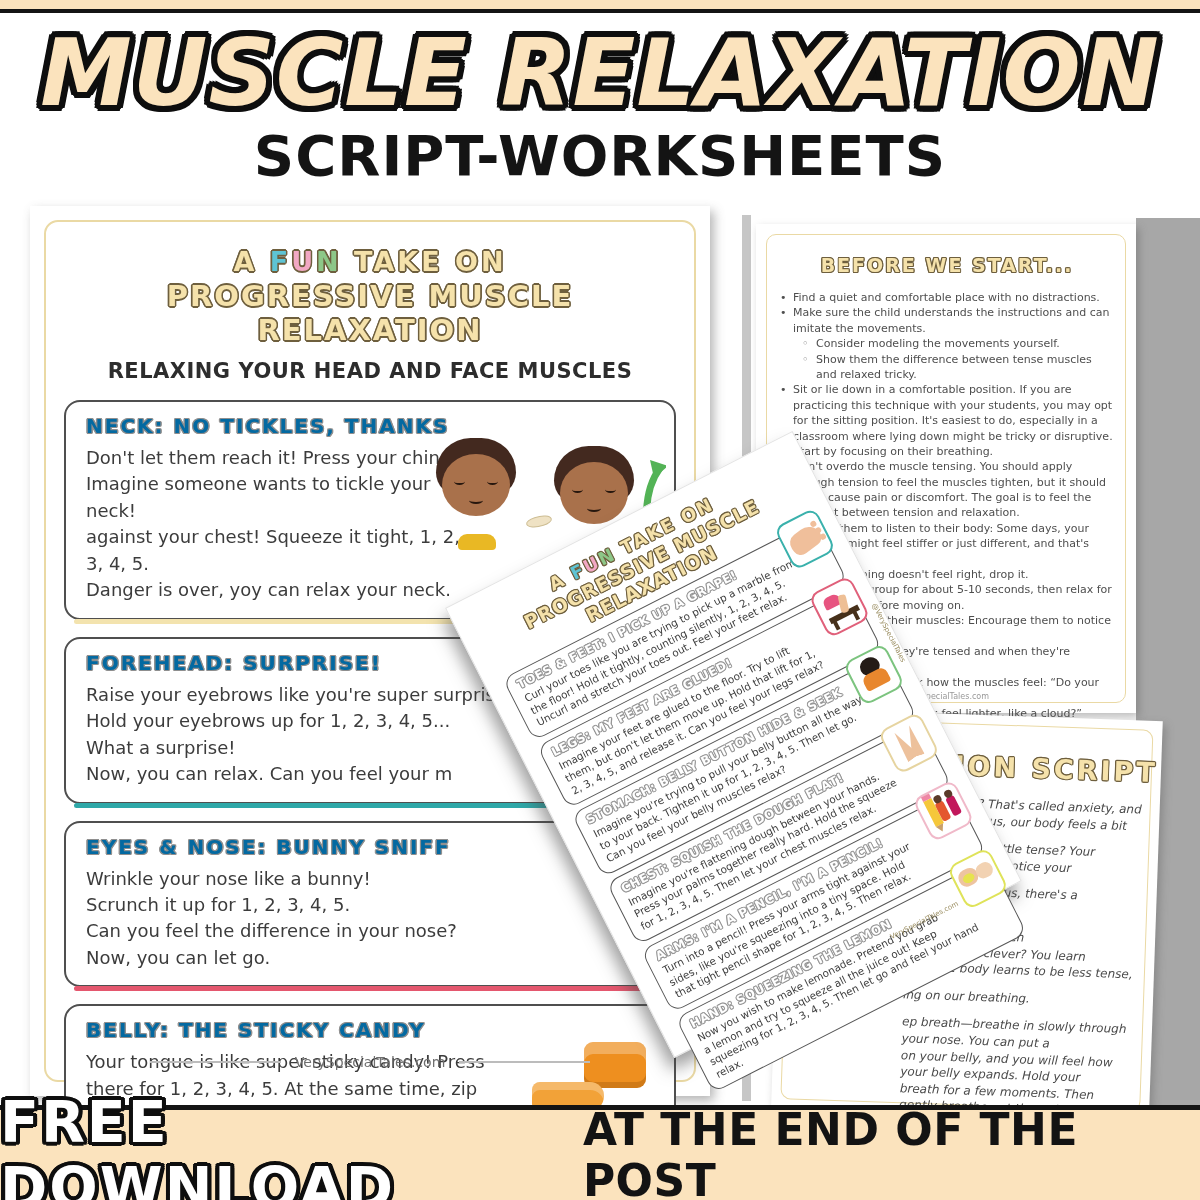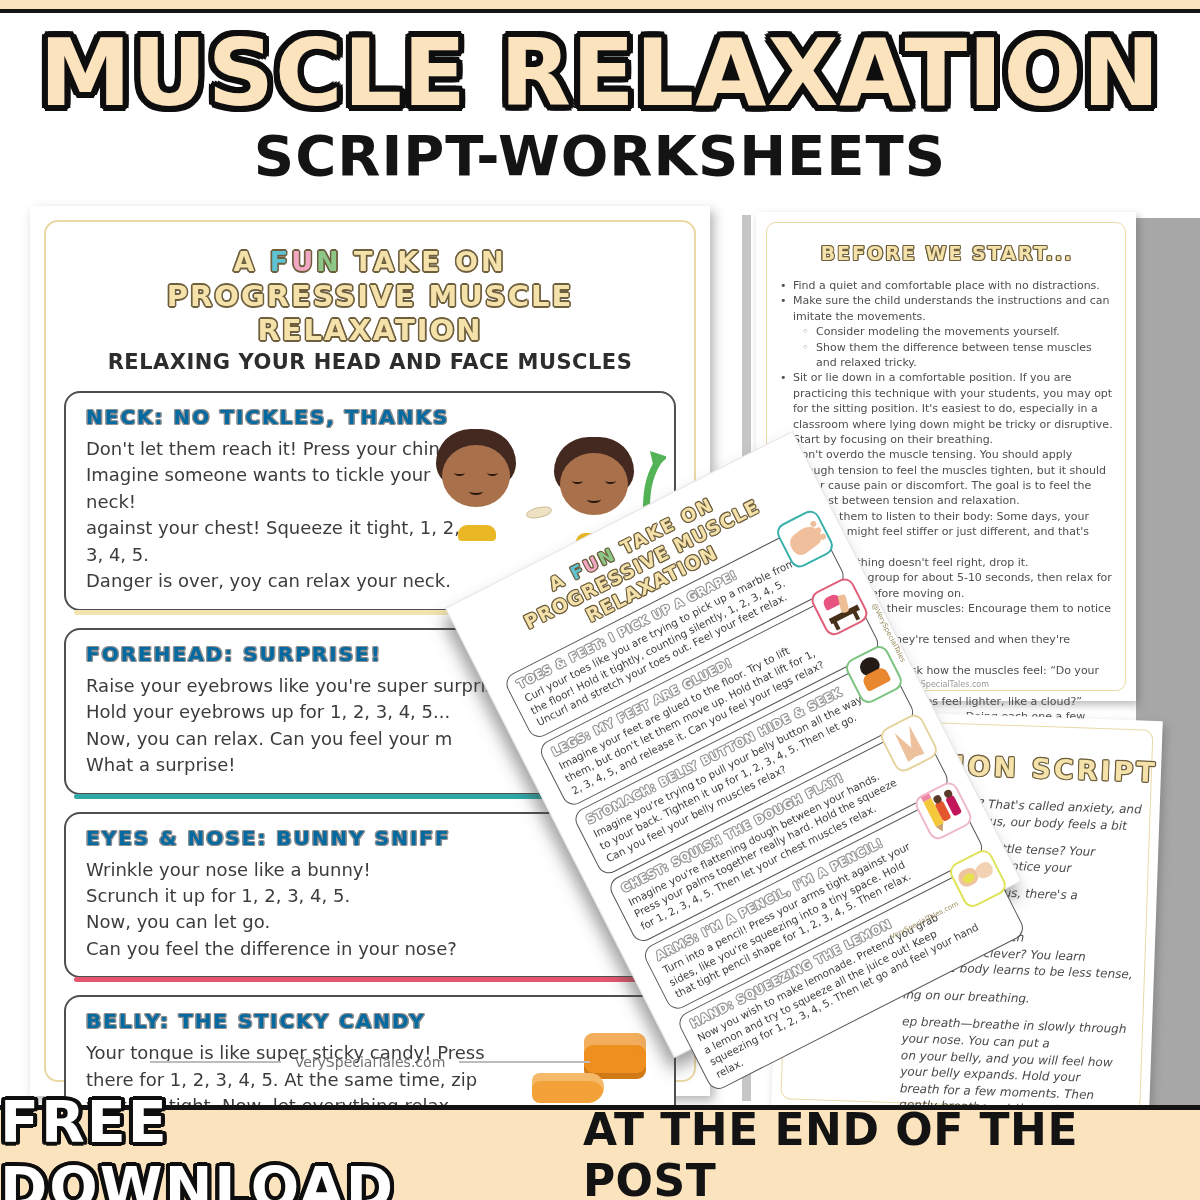--- a/index.html
+++ b/index.html
@@ -10,20 +10,21 @@
   }
 
   
   .o-dark-big{
     color:#fbe3bd;
     text-shadow:
       -6px 0 0 #0e0e0e, 6px 0 0 #0e0e0e, 0 -6px 0 #0e0e0e, 0 6px 0 #0e0e0e,
       -4px -4px 0 #0e0e0e, 4px -4px 0 #0e0e0e, -4px 4px 0 #0e0e0e, 4px 4px 0 #0e0e0e,
       -6px -3px 0 #0e0e0e, 6px -3px 0 #0e0e0e, -6px 3px 0 #0e0e0e, 6px 3px 0 #0e0e0e,
       -3px -6px 0 #0e0e0e, 3px -6px 0 #0e0e0e, -3px 6px 0 #0e0e0e, 3px 6px 0 #0e0e0e;
+    font-style: italic;
   }
   .o-free{
     color:#ffffff;
     text-shadow:
       -4px 0 0 #0e0e0e, 4px 0 0 #0e0e0e, 0 -4px 0 #0e0e0e, 0 4px 0 #0e0e0e,
       -3px -3px 0 #0e0e0e, 3px -3px 0 #0e0e0e, -3px 3px 0 #0e0e0e, 3px 3px 0 #0e0e0e,
       -4px -2px 0 #0e0e0e, 4px -2px 0 #0e0e0e, -4px 2px 0 #0e0e0e, 4px 2px 0 #0e0e0e;
   }
   .o-cream{
     color:#f5e2ab;
@@ -72,21 +73,21 @@
   
   .page{ position:absolute; background:#ffffff; }
   .inner-border{ position:absolute; inset:14px; border:2px solid #ead9a4; border-radius:14px; pointer-events:none; }
 
   
   .page-left{ left:30px; top:206px; width:680px; height:890px; z-index:2;
     box-shadow:4px 5px 10px rgba(90,90,90,0.45); }
   .page-left .content{ position:relative; padding:40px 34px 0 34px; text-align:center; }
   .lp-t1{ font-size:27px; font-weight:800; letter-spacing:3px; }
   .lp-t2{ font-size:29px; font-weight:800; letter-spacing:2px; margin-top:2px; }
-  .lp-sub{ font-size:21px; font-weight:600; color:#2d2d2d; margin-top:3px; letter-spacing:0.5px; }
+  .lp-sub{ font-size:21px; font-weight:600; color:#2d2d2d; margin-top:12px; letter-spacing:0.5px; }
   .lp-card{ position:relative; margin-top:17px; border:2.2px solid #4f4f4f; border-radius:16px;
     padding:12px 18px 14px 20px; text-align:left; background:#fff; }
   .lp-accent{ position:absolute; left:8px; right:8px; bottom:-6px; height:5px; border-radius:4px; }
   .lp-card .ct{ font-size:20px; font-weight:800; letter-spacing:2px; margin-bottom:7px; }
   .lp-card .ln{ font-size:18px; color:#3c3c3c; line-height:1.47; }
   .lp-card.has-kids .ln{ max-width:380px; }
   .lp-card.has-candy .ln{ max-width:520px; }
 
   
   .kids{ position:absolute; right:14px; top:36px; width:230px; height:120px; }
@@ -111,21 +112,21 @@
   .candy .d1,.candy .d2{ position:absolute; background:#f2a238; border-radius:50%; }
   .candy .d1{ left:14px; top:76px; width:18px; height:9px; }
   .candy .d2{ left:48px; top:80px; width:12px; height:7px; }
 
   .lp-footer{ position:absolute; left:0; bottom:26px; width:100%; display:flex; align-items:center; gap:14px;
     padding:0 120px; }
   .lp-footer .line{ flex:1; height:1.5px; background:#bcbcbc; }
   .lp-footer .txt{ font-size:14px; color:#6f6f6f; }
 
   
-  .page-before{ left:756px; top:212px; width:380px; height:489px; z-index:2;
+  .page-before{ left:756px; top:224px; width:380px; height:489px; z-index:2;
     box-shadow:3px 4px 8px rgba(90,90,90,0.4); }
   .page-before .inner-border{ inset:10px; border-width:1.5px; border-radius:10px; }
   .page-before .content{ position:relative; padding:30px 22px 0 24px; }
   .bws-title{ text-align:center; font-size:19px; font-weight:800; letter-spacing:2px; margin-bottom:14px; }
   .bws-item{ position:relative; font-size:11px; line-height:1.4; color:#4e4e4e; min-height:14px; }
   .bws-item[data-lvl="1"]{ padding-left:13px; }
   .bws-item[data-lvl="2"]{ padding-left:36px; }
   .bws-item .blt{ position:absolute; left:0; top:0; }
   .bws-item[data-lvl="2"] .blt{ left:22px; color:#8a8a8a; }
   .bws-footer{ position:absolute; bottom:12px; left:0; width:100%; text-align:center; font-size:8px; color:#999; }
@@ -237,31 +238,31 @@
           <polygon points="12,114 30,108 16,96" fill="#53b356"></polygon>
         </svg>
       </div>
       <div class="lp-accent" style="background: rgb(243, 227, 174);"></div>
     </div>
 
     <div class="lp-card">
       <div class="ct o-white">FOREHEAD: SURPRISE!</div>
       <div class="ln">Raise your eyebrows like you're super surprised!</div>
       <div class="ln">Hold your eyebrows up for 1, 2, 3, 4, 5...</div>
+      <div class="ln">What a surprise!</div>
       <div class="ln">Now, you can relax. Can you feel your m</div>
-      <div class="ln">What a surprise!</div>
       <div class="lp-accent" style="background: rgb(47, 168, 168);"></div>
     </div>
 
     <div class="lp-card">
       <div class="ct o-white">EYES &amp; NOSE: BUNNY SNIFF</div>
       <div class="ln">Wrinkle your nose like a bunny!</div>
       <div class="ln">Scrunch it up for 1, 2, 3, 4, 5.</div>
+      <div class="ln">Can you feel the difference in your nose?</div>
       <div class="ln">Now, you can let go.</div>
-      <div class="ln">Can you feel the difference in your nose?</div>
       <div class="lp-accent" style="background: rgb(228, 87, 110);"></div>
     </div>
 
     <div class="lp-card has-candy">
       <div class="ct o-white">BELLY: THE STICKY CANDY</div>
       <div class="ln">Your tongue is like super sticky candy! Press</div>
       <div class="ln">there for 1, 2, 3, 4, 5. At the same time, zip</div>
       <div class="ln">your lips tight. Now, let everything relax.</div>
       <div class="candy">
         <div class="c1"></div>

